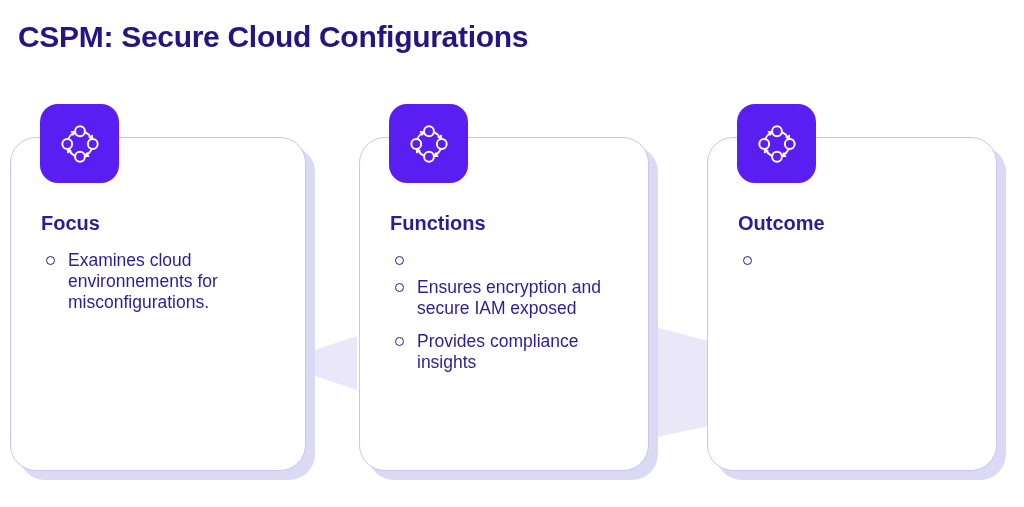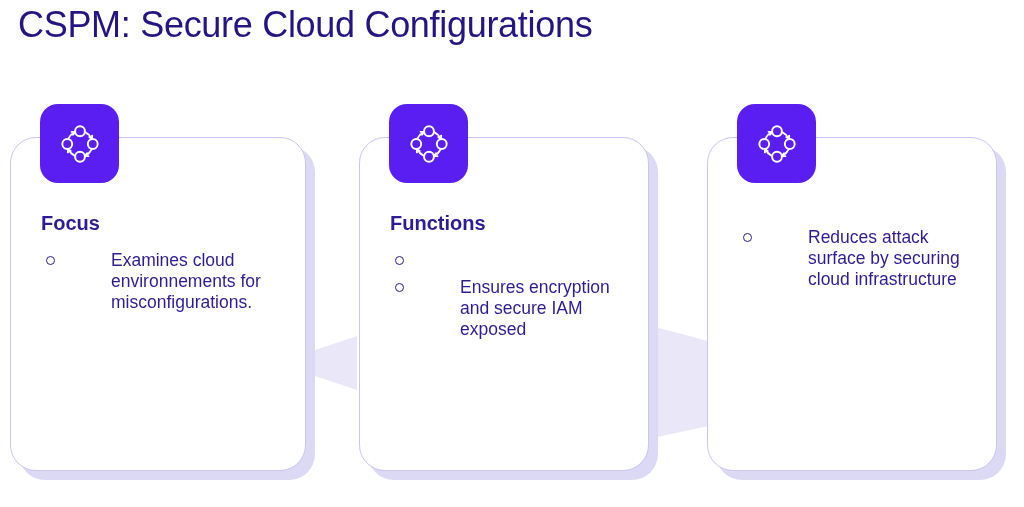--- a/index.html
+++ b/index.html
@@ -2,22 +2,22 @@
 <html style="--title_color: #261483; --text_color: #2e1d92; --icon_bg: #5a1ef2; --card_border: #c9c5f0; --card_shadow: #dcd9f5; --wedge_color: #eae8f8; --card_bg: #ffffff;"><head>
 <meta charset="utf-8">
 <style>
   html, body { margin:0; padding:0; background:#ffffff; }
   .stage {
     position:relative; width:1024px; height:507px; overflow:hidden;
     background:#ffffff;
     font-family:"Liberation Sans", sans-serif;
   }
   .title {
-    position:absolute; left:18px; top:4px;
-    font-size:36px; font-weight:400; letter-spacing:-0.3px;
+    position:absolute; left:18px; top:20px;
+    font-size:30px; font-weight:700; letter-spacing:-0.3px;
     color:var(--title_color, #261483);
   }
   .bg-svg { position:absolute; left:0; top:0; z-index:0; }
   .wedge { fill:var(--wedge_color, #eae8f8); }
 
   .card {
     position:absolute; top:137px; height:334px; box-sizing:border-box;
     background:var(--card_bg, #ffffff);
     border:1.6px solid var(--card_border, #c9c5f0);
     border-radius:26px;
@@ -30,21 +30,21 @@
 
   .card-content { padding:74px 26px 0 30px; }
   .card-heading {
     font-size:20px; font-weight:700;
     color:var(--text_color, #2e1d92);
   }
   .bullet-list {
     list-style:none; margin:15px 0 0 0; padding:0;
     display:flex; flex-direction:column; gap:12px;
   }
-  .bullet-item { display:flex; align-items:flex-start;gap:43px; }
+  .bullet-item { display:flex; align-items:flex-start; }
   .bullet-marker {
     flex:none; width:7px; height:7px; border-radius:50%;
     border:1.4px solid var(--text_color, #2e1d92);
     margin:6px 13px 0 5px;
   }
   .bullet-text {
     font-size:17.5px; line-height:21px; max-width:200px;
     color:var(--text_color, #2e1d92);
   }
 
@@ -87,30 +87,34 @@
     <div class="card-content">
       <div class="card-heading">Functions</div>
       <ul class="bullet-list">
         <li class="bullet-item">
           <span class="bullet-marker"></span>
         </li>
         <li class="bullet-item">
           <span class="bullet-marker"></span>
           <span class="bullet-text">Ensures encryption and secure IAM exposed</span>
         </li>
+        <li class="bullet-item">
+          <span class="bullet-marker"></span>
+          <span class="bullet-text">Provides compliance insights</span>
+        </li>
       </ul>
     </div>
   </div>
 
   <div class="card card-3">
     <div class="card-content">
+      <div class="card-heading">Outcome</div>
       <ul class="bullet-list">
         <li class="bullet-item">
           <span class="bullet-marker"></span>
-          <span class="bullet-text">Reduces attack surface by securing cloud infrastructure</span>
         </li>
       </ul>
     </div>
   </div>
 
   <div class="icon-tile tile-1">
     <svg width="46" height="46" viewBox="0 0 44 42">
       <g stroke="#ffffff" stroke-width="1.9" fill="none" stroke-linecap="round" stroke-linejoin="round">
         <circle cx="22" cy="8.8" r="4.7"></circle>
         <circle cx="9.8" cy="21" r="4.7"></circle>

